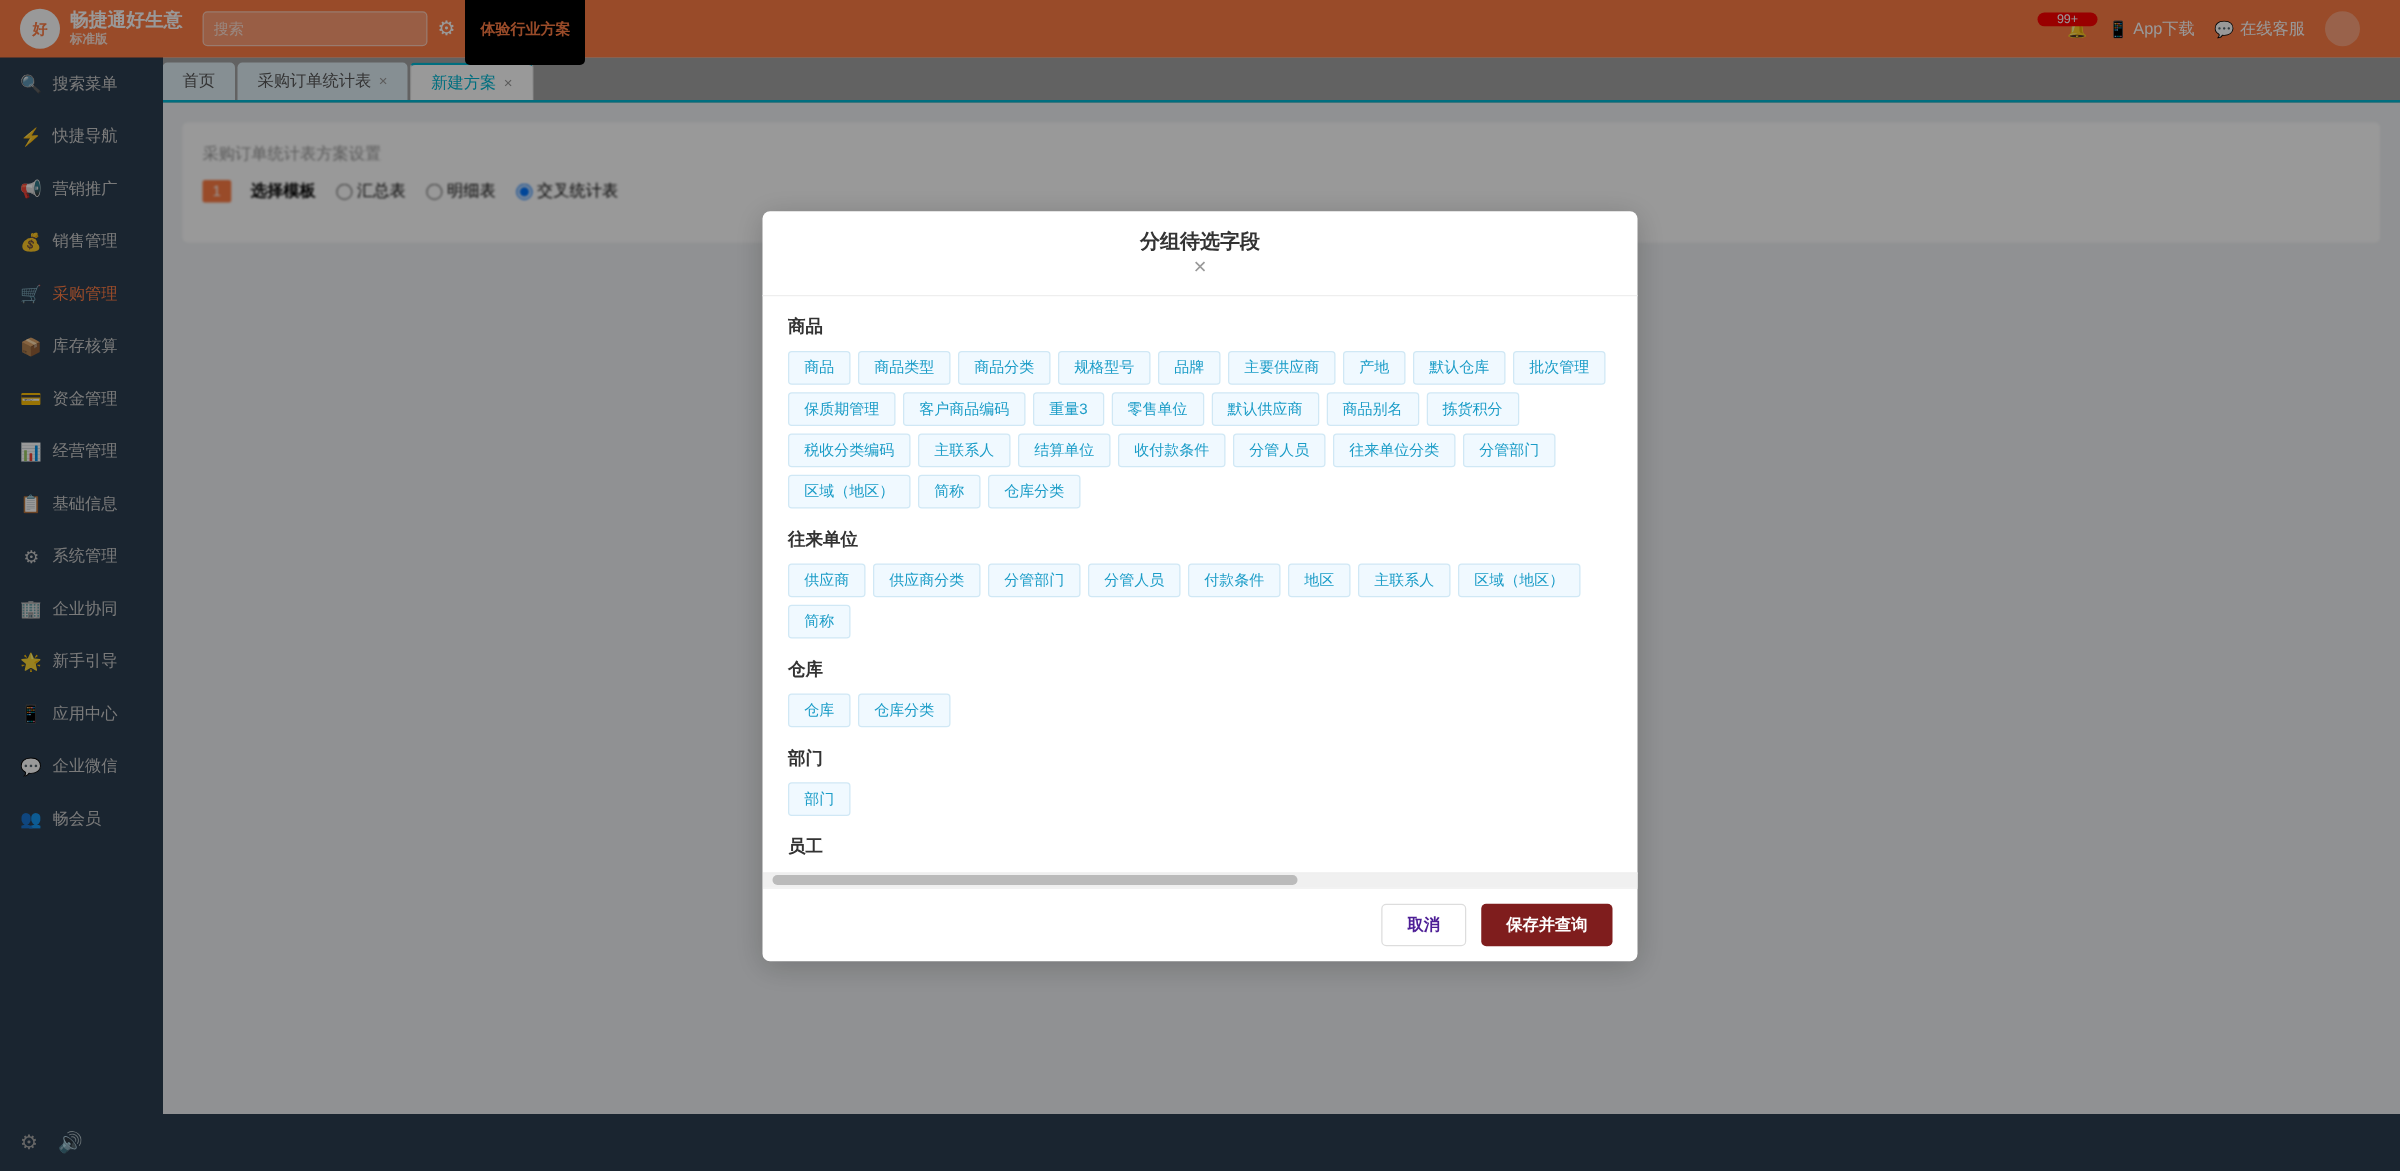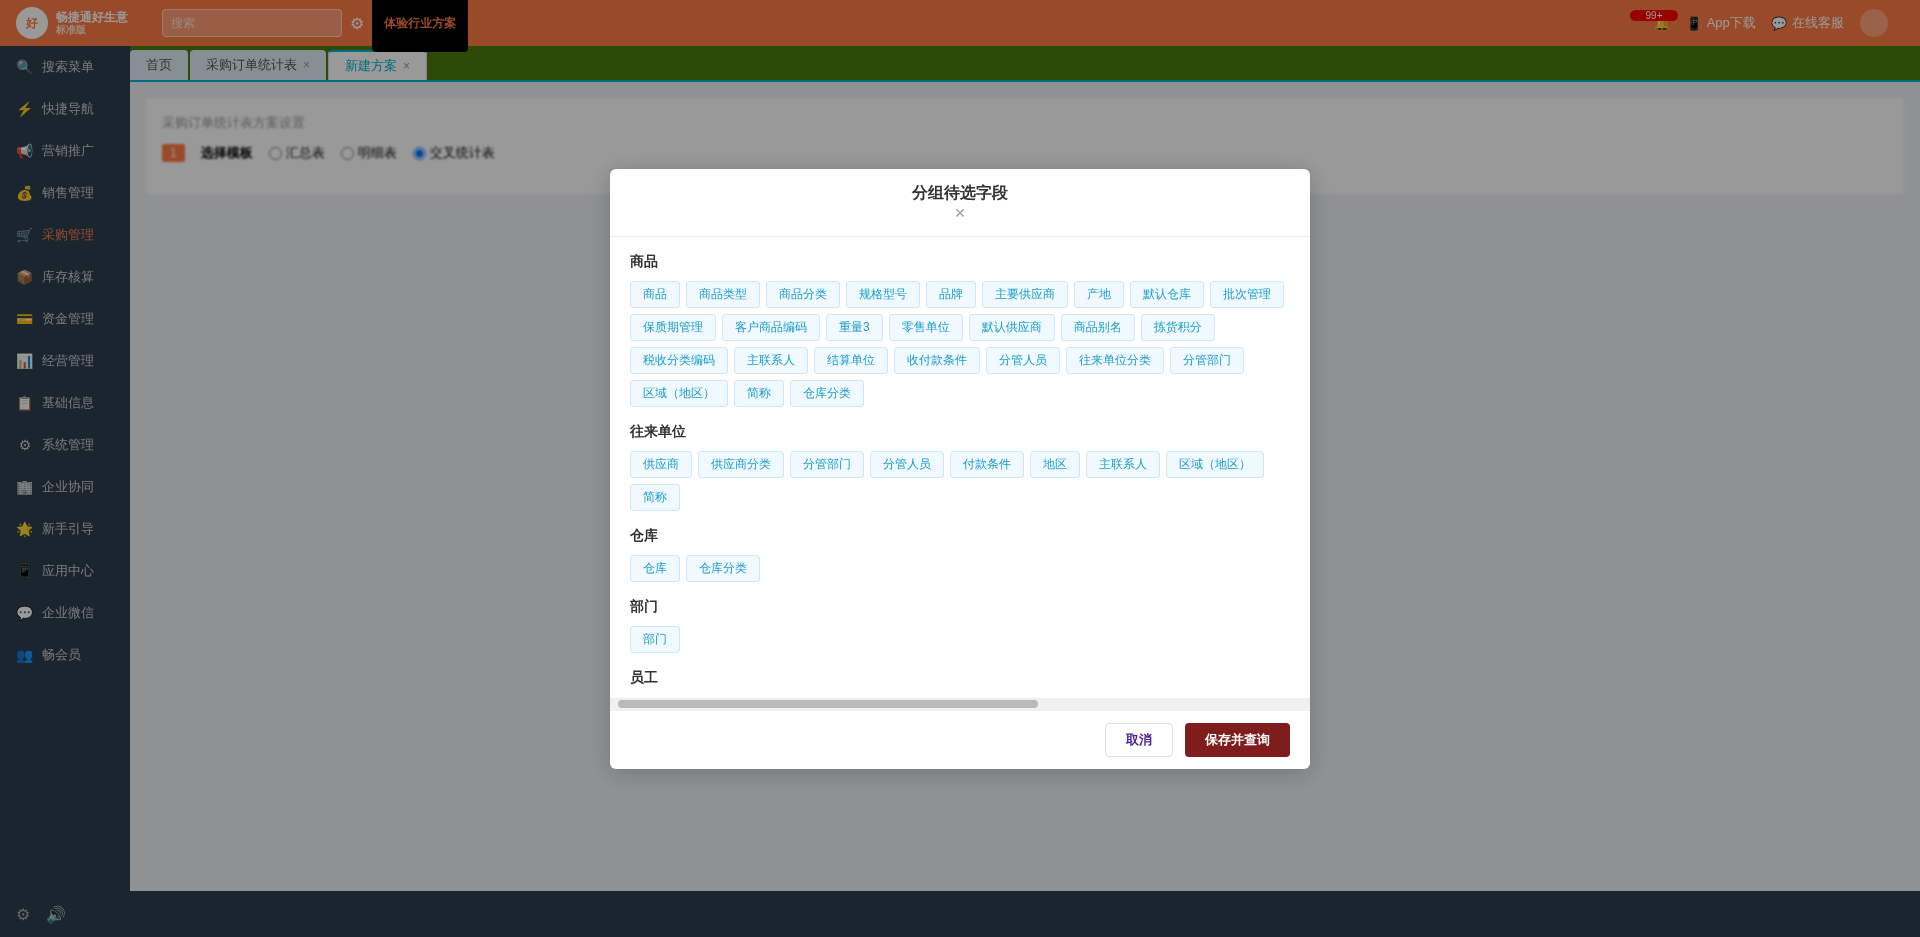--- a/index.html
+++ b/index.html
@@ -90,21 +90,21 @@
     }
     .avatar-circle {
       width: 28px; height: 28px;
       background: rgba(255,255,255,0.3);
       border-radius: 50%;
     }
 
     
     .tab-bar {
       height: 36px;
-      background: #4d7c0f;
+      background: #a3a3a3;
       display: flex;
       align-items: flex-end;
       padding: 0 0 0 0;
       position: fixed;
       top: 46px; left: 130px; right: 0;
       z-index: 99;
       border-bottom: 2px solid #00b8d4;
     }
     .tab-item {
       height: 30px;
@@ -309,21 +309,21 @@
       font-weight: bold;
     }
   </style>
 </head>
 <body>
 
 <div class="top-header">
   <div class="logo-area">
     <div class="logo-icon">好</div>
     <div style="display:flex;flex-direction:column;line-height:1.2">
-      <span style="font-size:12px">畅捷通好生意</span>
+      <span style="font-size:15px">畅捷通好生意</span>
       <span style="font-size:10px;opacity:0.8">标准版</span>
     </div>
   </div>
   <div class="top-nav-center">
     <div class="top-search-bar" style="color:rgba(255,255,255,0.7)">搜索</div>
     <span style="color:white;font-size:16px;cursor:pointer">⚙</span>
     <button class="top-btn-experience">体验行业方案</button>
   </div>
   <div class="top-right">
     <div class="top-right-item">

